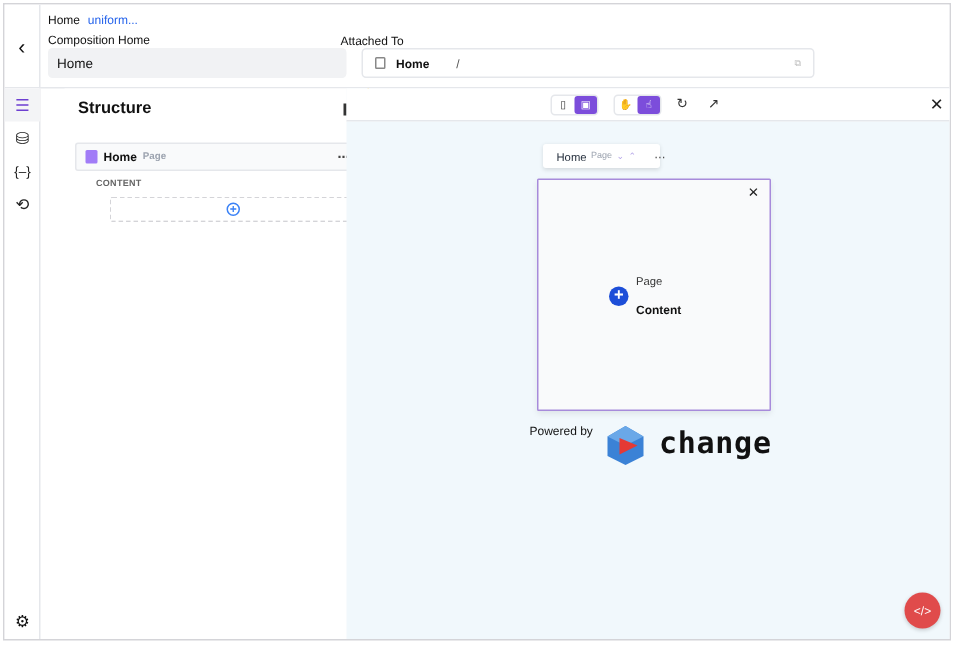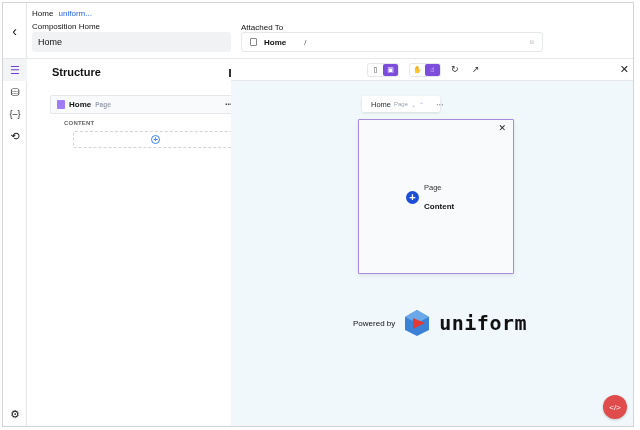--- a/index.html
+++ b/index.html
@@ -55,21 +55,21 @@
   .float-bar .chev { color: #b4a5e8; font-size: 6px; }
   .float-bar .sep { width: 1px; height: 9px; background: #e5e7eb; margin: 0 3px; }
   .float-bar .more { color: #444; }
 
   .comp-box { position: absolute; left: 127px; top: 60px; width: 156px; height: 155px; background: #f9fafb; border: 1.5px solid #a78bdb; border-radius: 1px; box-shadow: 0 2px 4px rgba(0,0,0,0.08); }
   .comp-box .close { position: absolute; right: 7px; top: 3px; font-size: 9px; color: #222; }
   .add-circle { position: absolute; left: 47px; top: 71px; width: 13px; height: 13px; border-radius: 50%; background: #1d4ed8; color: #fff; font-size: 11px; line-height: 12px; text-align: center; font-weight: bold; }
   .slot-parent { position: absolute; left: 65px; top: 63px; font-size: 7.5px; color: #333; }
   .slot-name { position: absolute; left: 65px; top: 82px; font-size: 8px; font-weight: bold; color: #111; }
 
-  .powered { position: absolute; left: 122px; top: 250px; display: flex; align-items: center; gap: 9px; }
+  .powered { position: absolute; left: 122px; top: 224px; display: flex; gap: 9px; }
   .powered .by { font-size: 8px; color: #111; }
   .logo-mark { width: 26px; height: 28px; position: relative; }
   .wordmark { font-size: 20px; font-weight: bold; color: #111; letter-spacing: 0.5px; font-family: "DejaVu Sans Mono", monospace; }
 
   .fab { position: absolute; right: 8px; bottom: 9px; width: 24px; height: 24px; border-radius: 50%; background: #e04b4b; color: #fff; font-size: 8px; display: flex; align-items: center; justify-content: center; box-shadow: 0 1px 3px rgba(0,0,0,0.2); }
 </style>
 </head>
 <body>
 
 <div class="frame">
@@ -77,21 +77,21 @@
   <div class="header">
     <div class="back-col">
         <span>‹</span>
       </div>
     <div class="breadcrumb">
       <span>Home</span>
       <span class="change">uniform...</span>
     </div>
     <div class="lbl" style="left:29px;top:19px;">Composition Home</div>
     <div class="comp-name-input">Home</div>
-    <div class="lbl" style="left:238px;top:20px;">Attached To</div>
+    <div class="lbl" style="left:224px;top:20px;">Attached To</div>
     <div class="attached-input">
       <span class="doc"></span>
       <span class="title">Home</span>
       <span class="slash">/</span>
       <span class="copy">⧉</span>
     </div>
   </div>
 
   <div class="rail">
     <div class="rail-btn active">
@@ -160,18 +160,18 @@
 
     <div class="powered">
       <span class="by">Powered by</span>
       <span class="logo-mark">
         <svg width="26" height="28" viewBox="0 0 26 28">
           <polygon points="13,1 25,8 25,21 13,27 1,21 1,8" fill="#3b82d6"></polygon>
           <polygon points="13,1 25,8 13,14 1,8" fill="#6aa8e8"></polygon>
           <polygon points="9,9 21,14 9,20" fill="#e53935"></polygon>
         </svg>
       </span>
-      <span class="wordmark">uniform</span>
+      <span class="wordmark">change</span>
     </div>
 
     <div class="fab">&lt;/&gt;</div>
   </div>
 </div>
 
 </body></html>

